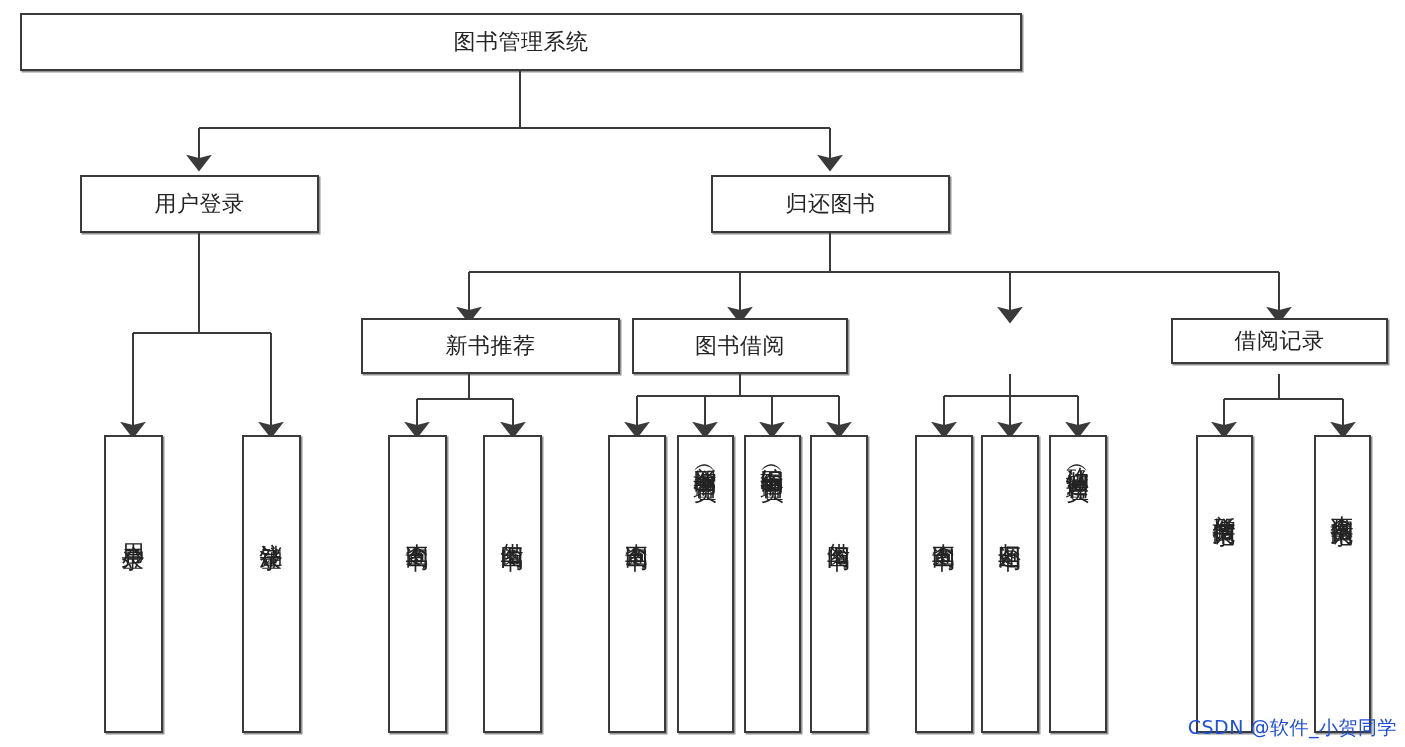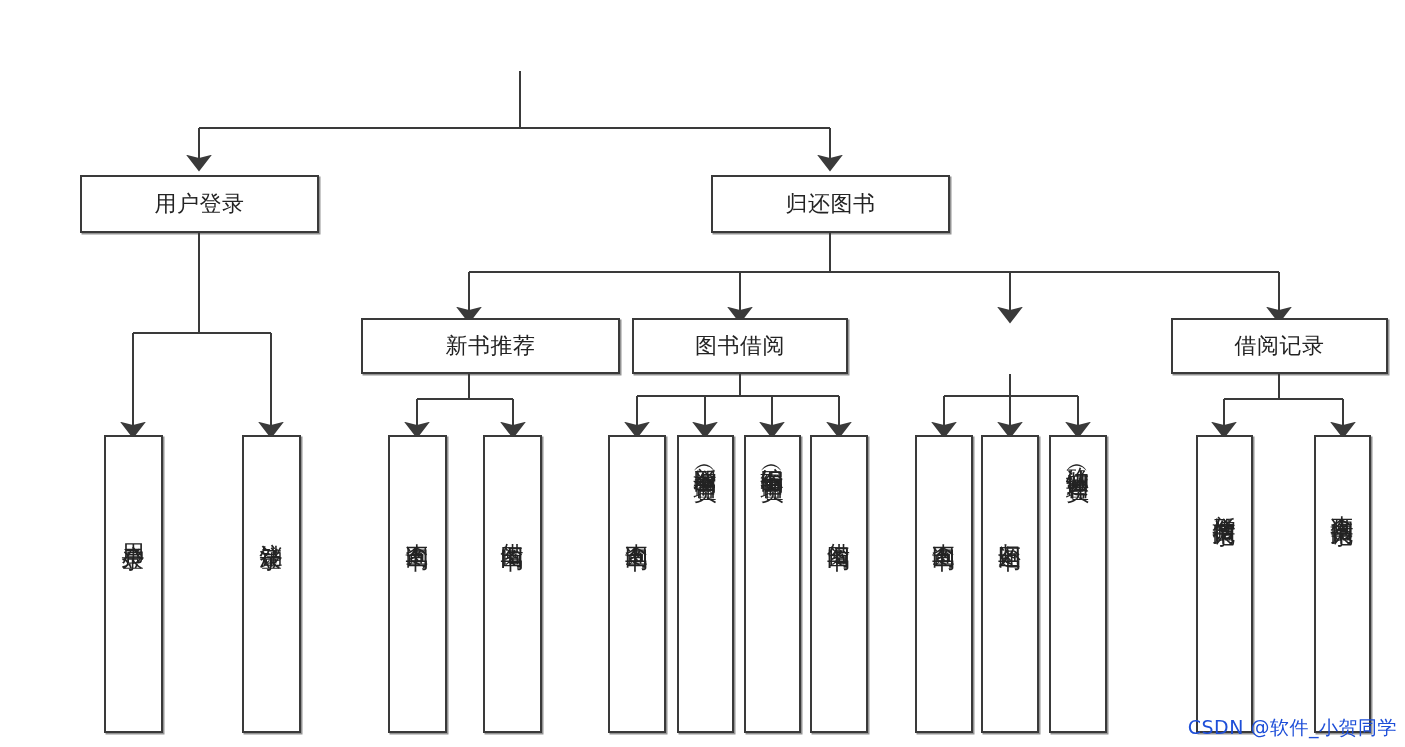--- a/index.html
+++ b/index.html
@@ -126,35 +126,38 @@
       <path d="M1010,396 L1010,430" marker-end="url(#arrowhead)"></path>
       <path d="M1078,396 L1078,430" marker-end="url(#arrowhead)"></path>
 
       <path d="M1279,374 L1279,399"></path>
       <path d="M1224,399 L1343,399"></path>
       <path d="M1224,399 L1224,430" marker-end="url(#arrowhead)"></path>
       <path d="M1343,399 L1343,430" marker-end="url(#arrowhead)"></path>
     </g>
   </svg>
 
+  <div class="node horizontal" style="left:20px; top:13px; width:1002px; height:58px;">
+    <span class="node-label">图书管理系统</span>
+  </div>
 
   <div class="node horizontal" style="left:80px; top:175px; width:239px; height:58px;">
     <span class="node-label">用户登录</span>
   </div>
   <div class="node horizontal" style="left:711px; top:175px; width:239px; height:58px;">
     <span class="node-label">归还图书</span>
   </div>
 
   <div class="node horizontal" style="left:361px; top:318px; width:259px; height:56px;">
     <span class="node-label">新书推荐</span>
   </div>
   <div class="node horizontal" style="left:632px; top:318px; width:216px; height:56px;">
     <span class="node-label">图书借阅</span>
   </div>
-  <div class="node horizontal" style="left:1171px; top:318px; width:217px; height:56px;">
+  <div class="node horizontal" style="left:1171px; top:318px; width:217px; height:46px;">
     <span class="node-label">借阅记录</span>
   </div>
 
   <div class="node vertical lvl-leaf-short" style="left:104px; top:435px; width:59px; height:298px;">
     <span class="node-label">用户登录</span>
   </div>
   <div class="node vertical lvl-leaf-short" style="left:242px; top:435px; width:59px; height:298px;">
     <span class="node-label">注销登录</span>
   </div>
 

